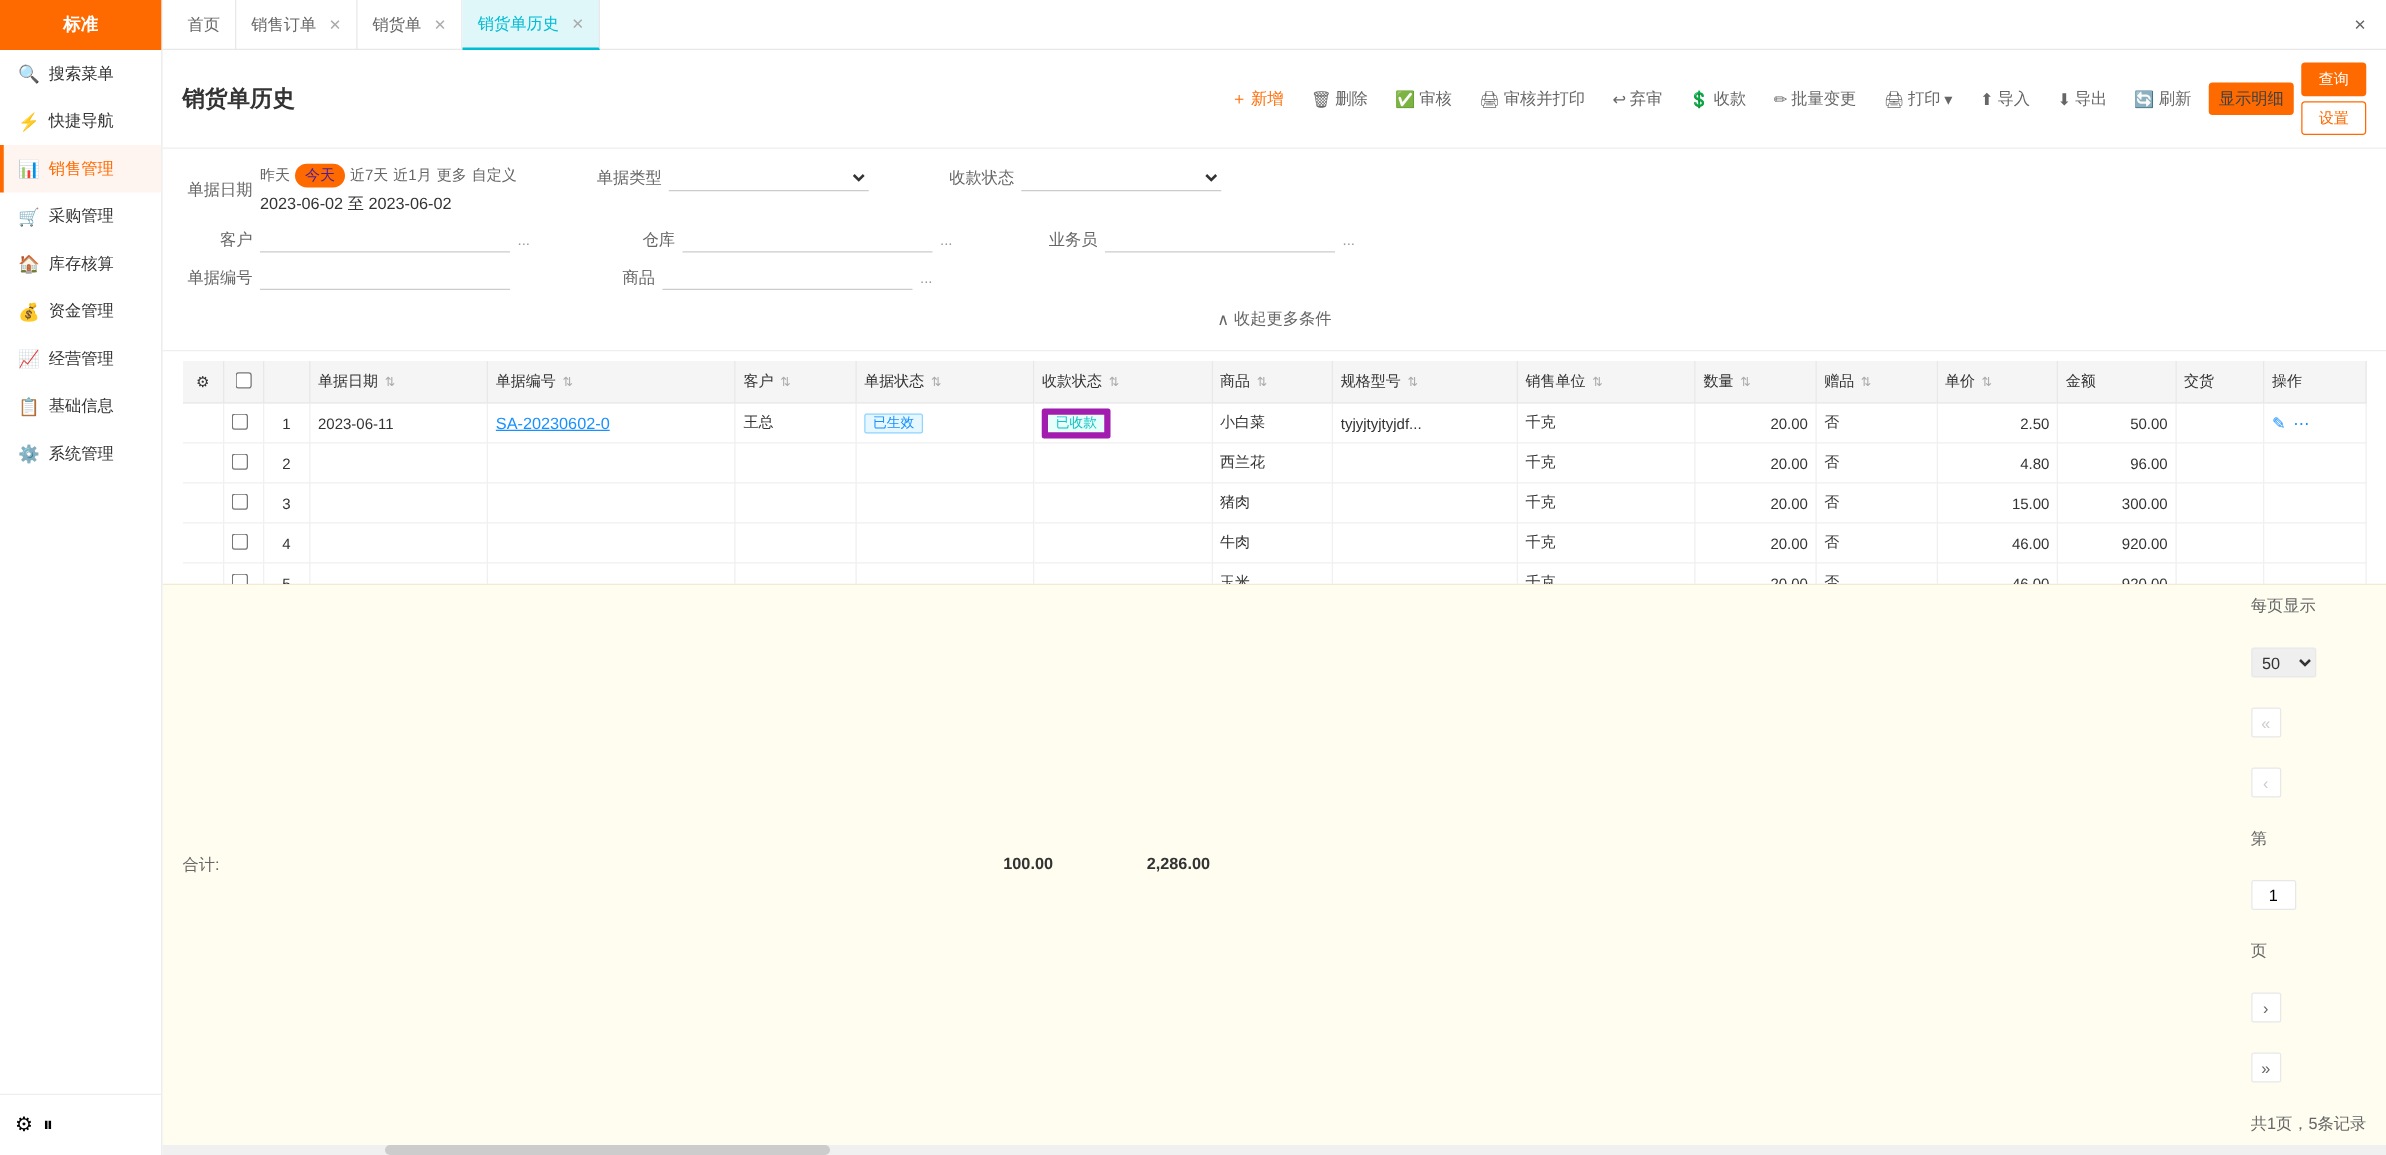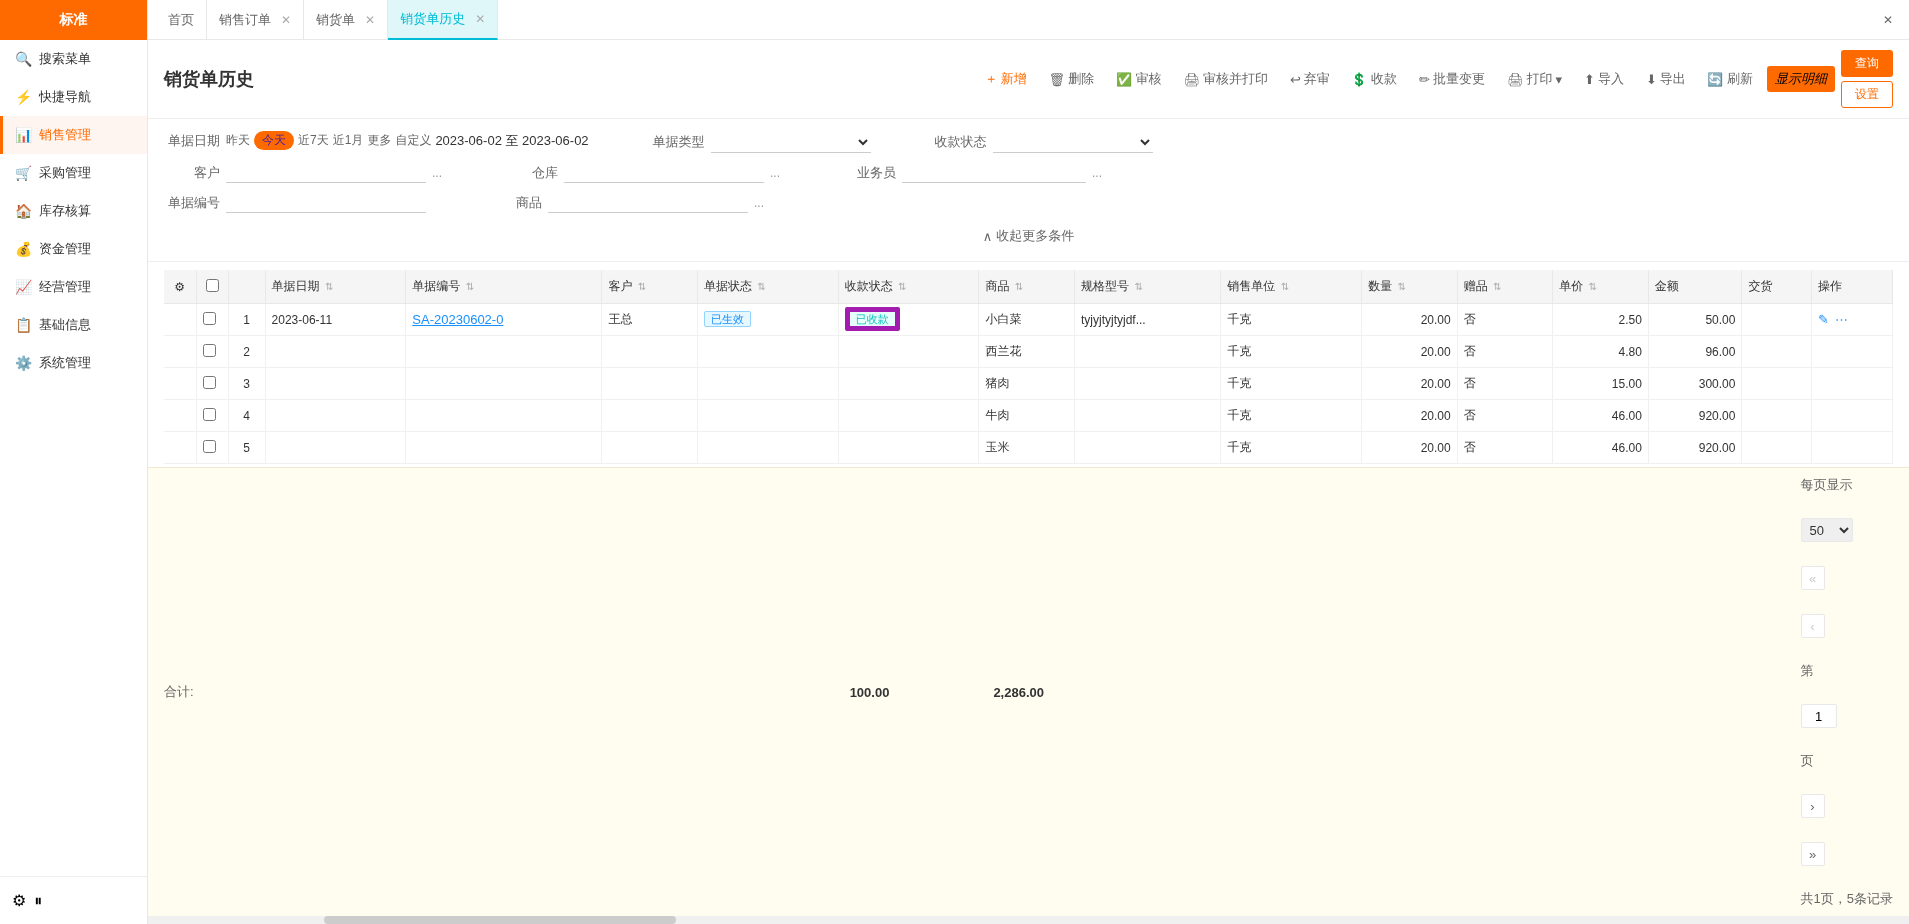--- a/index.html
+++ b/index.html
@@ -1,19 +1,19 @@
 <!DOCTYPE html>
 <html><head>
   <meta charset="utf-8">
   <style>
     * { box-sizing: border-box; margin: 0; padding: 0; font-family: 'Microsoft YaHei', Arial, sans-serif; font-size: 13px; }
     body { display: flex; height: 924px; overflow: hidden; background: #f5f5f5; }
 
     
-    .sidebar { width: 148px; background: #fff; border-right: 1px solid #e8e8e8; display: flex; flex-direction: column; height: 100%; }
+    .sidebar { width: 130px; background: #fff; border-right: 1px solid #e8e8e8; display: flex; flex-direction: column; height: 100%; }
     .sidebar-logo { height: 40px; background: #ff6a00; display: flex; align-items: center; justify-content: center; color: #fff; font-size: 14px; font-weight: bold; }
     .sidebar-item { display: flex; align-items: center; padding: 10px 12px; cursor: pointer; color: #333; gap: 8px; border-left: 3px solid transparent; }
     .sidebar-item.active { color: #ff6a00; border-left: 3px solid #ff6a00; background: #fff5f0; }
     .sidebar-icon { font-size: 14px; width: 16px; text-align: center; }
     .sidebar-bottom { margin-top: auto; border-top: 1px solid #eee; padding: 8px 0; }
 
     
     .main { flex: 1; display: flex; flex-direction: column; overflow: hidden; }
 
     
@@ -34,21 +34,21 @@
     .btn-add { color: #ff6a00; }
     .btn-query { background: #ff6a00; color: #fff; border: none; padding: 5px 14px; border-radius: 3px; cursor: pointer; font-size: 12px; }
     .btn-setting { background: #fff; color: #ff6a00; border: 1px solid #ff6a00; padding: 4px 10px; border-radius: 3px; cursor: pointer; font-size: 12px; }
 
     
     .filter-area { padding: 12px 16px; border-bottom: 1px solid #eee; }
     .filter-row { display: flex; align-items: flex-start; margin-bottom: 10px; gap: 0; }
     .filter-item { display: flex; align-items: center; gap: 6px; margin-right: 20px; }
     .filter-label { color: #666; white-space: nowrap; min-width: 56px; text-align: right; }
     .filter-input { border: none; border-bottom: 1px solid #ccc; outline: none; padding: 2px 4px; min-width: 120px; background: transparent; color: #333; }
-    .date-filter { display: flex; flex-direction: row; gap: 4px; }
+    .date-filter { display: flex; flex-direction: column; gap: 4px; }
     .date-filter-shortcuts { display: flex; gap: 4px; align-items: center; }
     .date-shortcut { color: #666; cursor: pointer; font-size: 12px; }
     .date-shortcut.active { background: #ff6a00; color: #4c1d95; border-radius: 10px; padding: 1px 8px; }
     .date-range { display: flex; align-items: center; gap: 4px; color: #333; font-size: 12px; }
     .filter-select { border: none; border-bottom: 1px solid #ccc; outline: none; padding: 2px 4px; min-width: 160px; background: transparent; cursor: pointer; color: #333; }
     .filter-more { display: flex; align-items: center; justify-content: center; color: #666; cursor: pointer; font-size: 12px; gap: 4px; padding: 4px; }
     .filter-ellipsis { color: #999; font-size: 12px; cursor: pointer; }
 
     
     .table-container { flex: 1; overflow: auto; padding: 0 16px; }
@@ -62,21 +62,21 @@
     .th-gear { width: 32px; text-align: center; }
     .th-check { width: 32px; text-align: center; }
     .sort-icon { font-size: 10px; color: #aaa; margin-left: 2px; }
     .order-num { color: #333; text-align: center; }
     .link-text { color: #1890ff; cursor: pointer; text-decoration: underline; }
     .action-icons { display: flex; gap: 6px; }
     .action-icon { color: #1890ff; cursor: pointer; font-size: 13px; }
 
     
     .table-footer { display: flex; align-items: center; justify-content: space-between; padding: 8px 16px; background: #fffdf0; border-top: 1px solid #f0ead0; }
-    .footer-total { display: flex; gap: 56px; align-items: center; }
+    .footer-total { display: flex; gap: 27px; }
     .total-label { color: #666; }
     .total-value { color: #333; font-weight: bold; }
     .pagination { display: flex; align-items: flex-start; gap: 24px; color: #666; font-size: 12px; flex-direction: column; }
     .pagination-btn { border: 1px solid #e8e8e8; background: #fff; width: 24px; height: 24px; display: flex; align-items: center; justify-content: center; cursor: pointer; color: #666; border-radius: 2px; }
     .pagination-btn.disabled { color: #ccc; cursor: not-allowed; }
     .page-input { width: 36px; border: 1px solid #e8e8e8; text-align: center; height: 24px; border-radius: 2px; outline: none; }
     .page-size-select { border: 1px solid #e8e8e8; border-radius: 2px; padding: 2px 4px; height: 24px; outline: none; color: #333; }
     .scrollbar-track { height: 8px; background: #f0f0f0; }
     .scrollbar-thumb { height: 8px; width: 20%; background: #ccc; border-radius: 4px; margin-left: 10%; }
   </style>
@@ -193,21 +193,21 @@
           <span>导入</span>
         </button>
         <button class="toolbar-btn">
           <span>⬇</span>
           <span>导出</span>
         </button>
         <button class="toolbar-btn">
           <span>🔄</span>
           <span>刷新</span>
         </button>
-        <button class="toolbar-btn" style="background:#ff6a00;color:#000000;border-radius:3px;padding:4px 8px;font-style:italic;">
+        <button class="toolbar-btn" style="background:#ff6a00;color:#404040;border-radius:3px;padding:4px 8px;">
           <span>显示明细</span>
         </button>
         <div style="display:flex; flex-direction:column; gap:4px;">
           <button class="btn-query">查询</button>
           <button class="btn-setting">设置</button>
         </div>
       </div>
     </div>
 
     <div class="filter-area">

